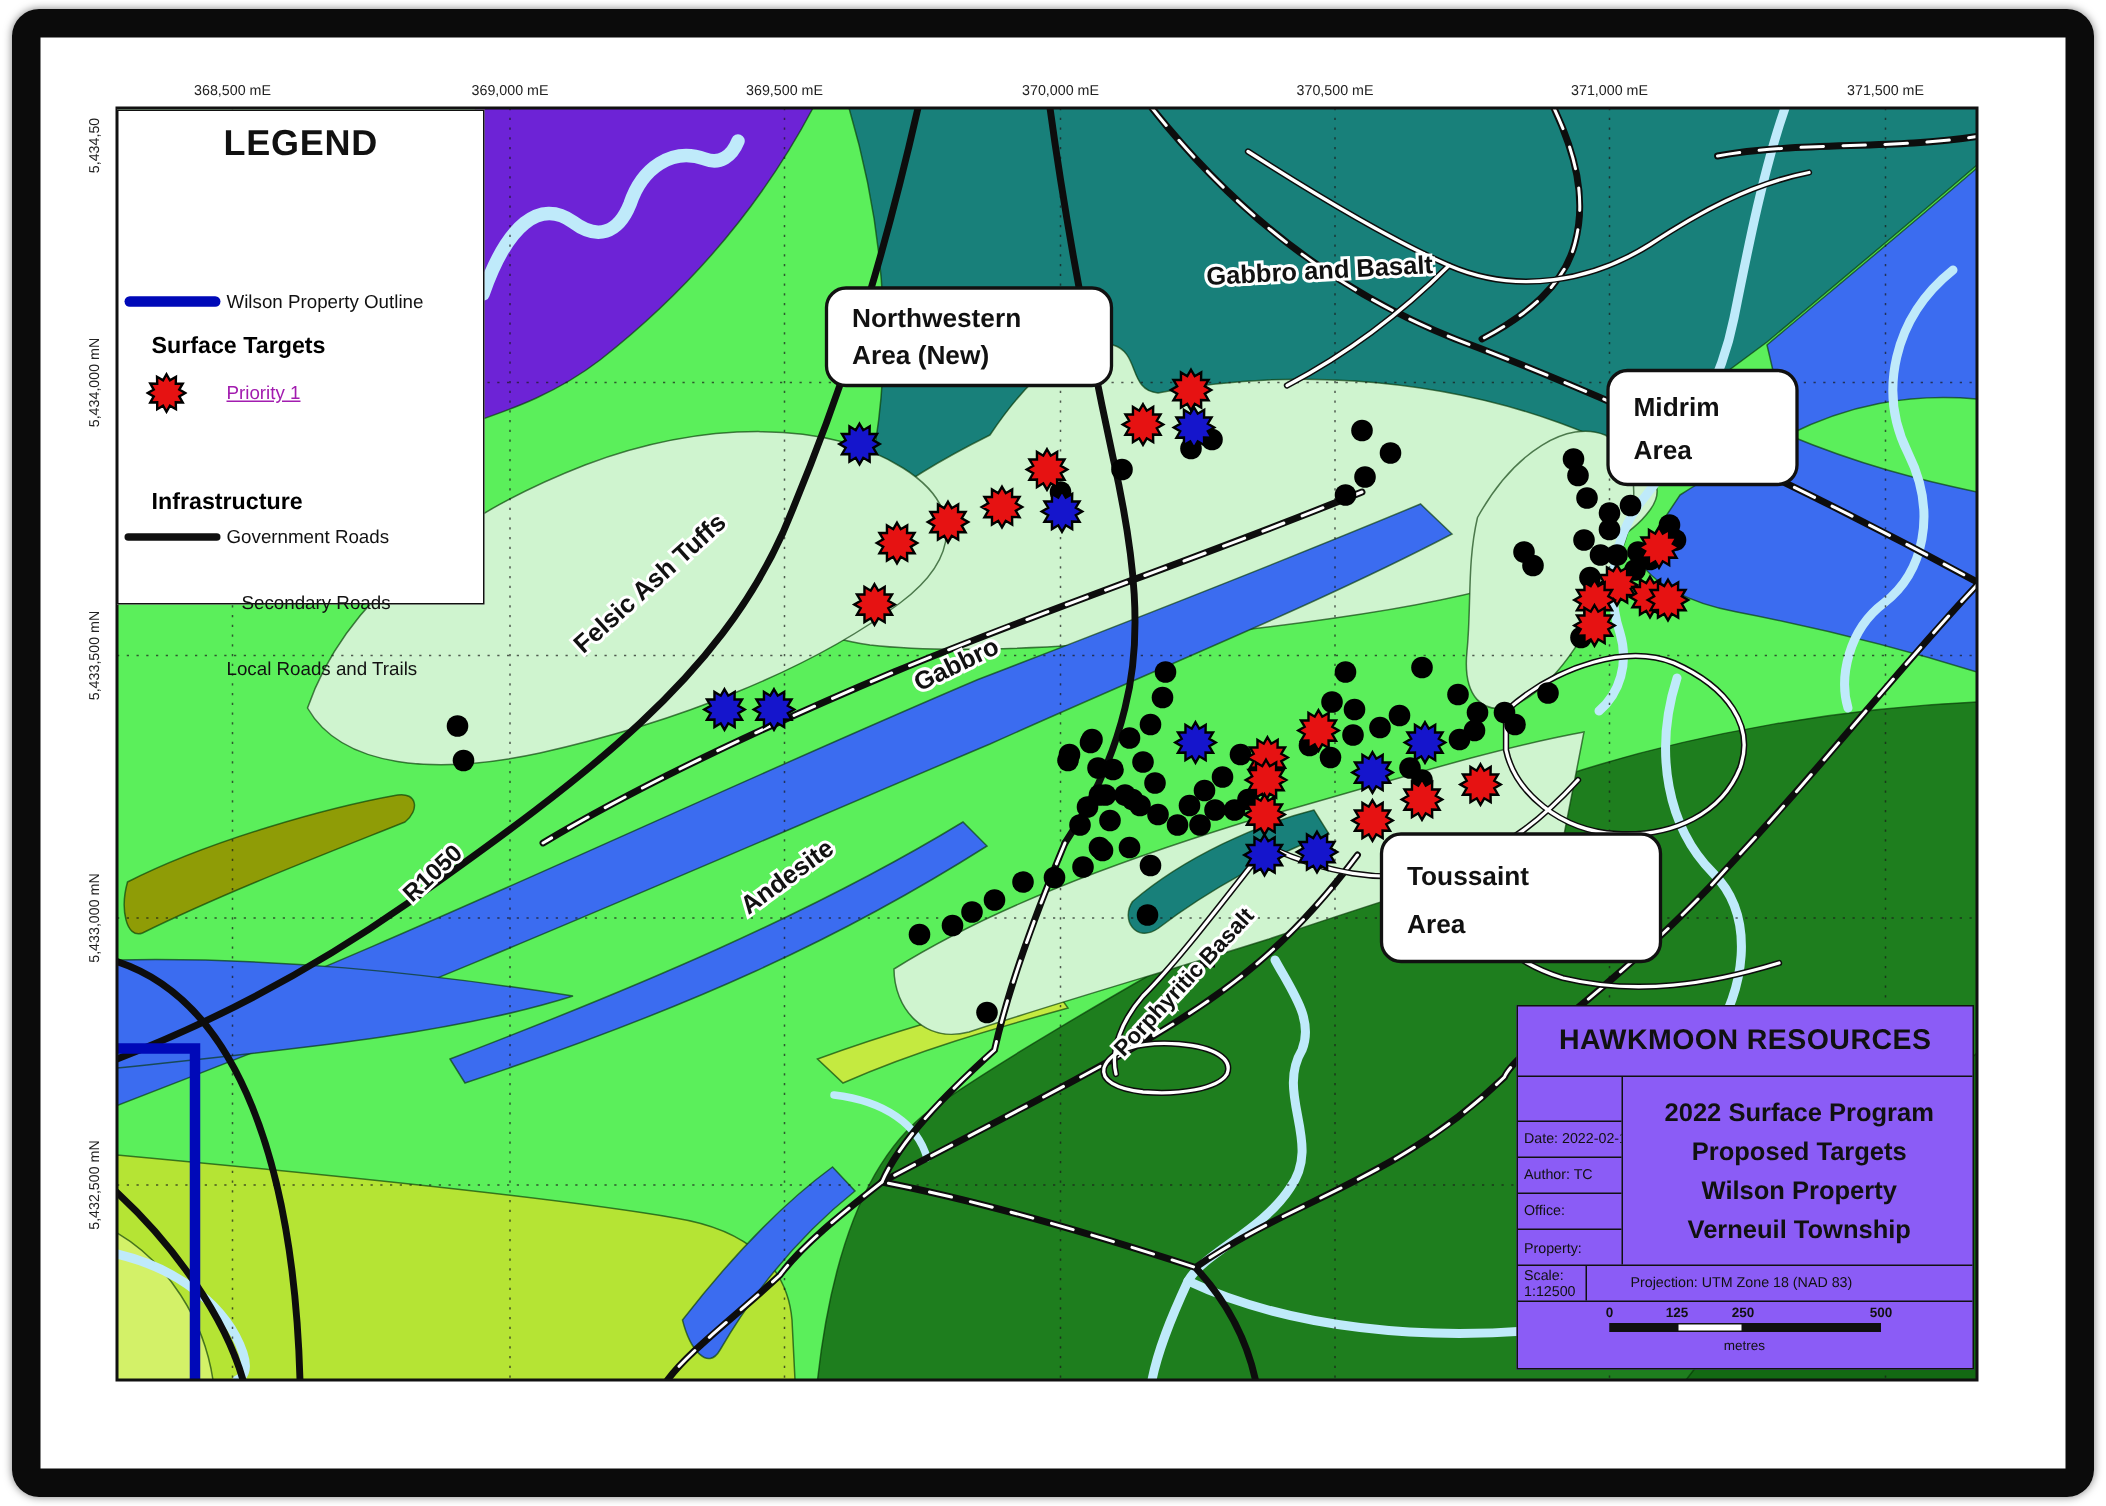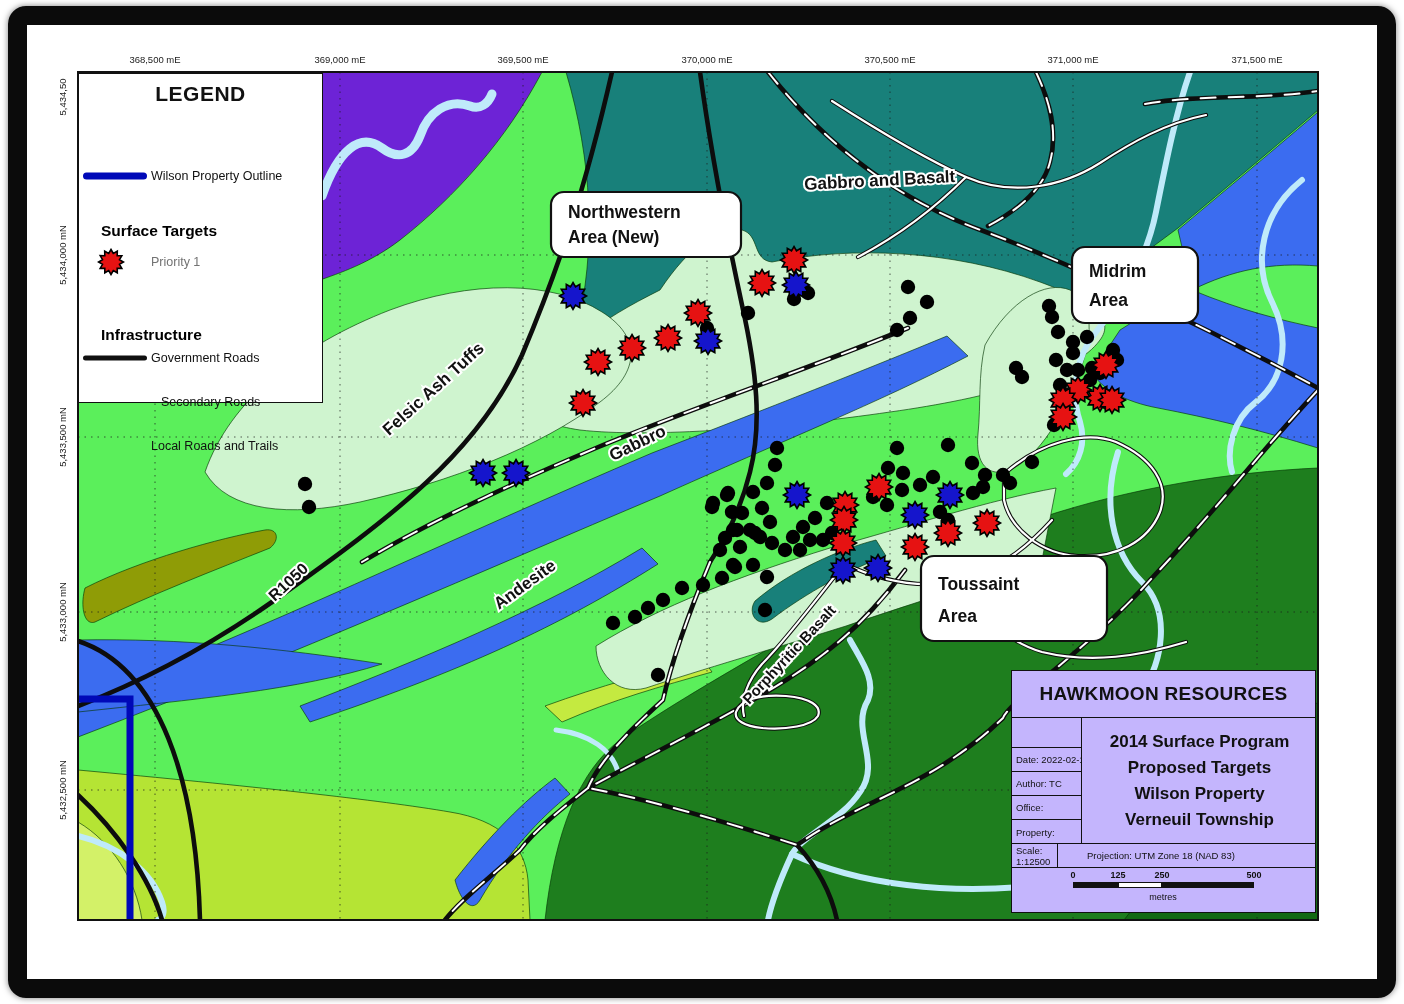--- a/index.html
+++ b/index.html
@@ -1,35 +1,35 @@
 <!DOCTYPE html>
 <html><head>
 <meta charset="utf-8">
 <style>
   html,body{margin:0;padding:0;background:#ffffff;font-family:"Liberation Sans",sans-serif;}
   .stage{position:relative;width:1404px;height:1004px;background:#ffffff;overflow:hidden;}
   .outer-border{position:absolute;left:8px;top:6px;right:8px;bottom:6px;border:19px solid #0b0b0b;border-radius:18px;box-shadow:0 0 6px rgba(0,0,0,.5);pointer-events:none;z-index:50;}
   svg.mapsvg{position:absolute;left:0;top:0;}
   
   .legend{position:absolute;left:78px;top:73px;width:245px;height:330px;background:#ffffff;border:1.6px solid #111;box-sizing:border-box;z-index:20;}
-  .legend .lg-title{text-align:center;font-size:21px;font-weight:bold;color:#111;margin-top:8px;letter-spacing:.5px;}
+  .legend .lg-title{text-align:center;font-size:24px;font-weight:bold;color:#111;margin-top:8px;letter-spacing:.5px;}
   .lg-row{position:absolute;left:0;width:100%;height:20px;}
   .lg-sw{position:absolute;left:4px;width:64px;top:50%;transform:translateY(-50%);}
   .lg-lab{position:absolute;left:72px;top:50%;transform:translateY(-50%);font-size:12.5px;color:#111;white-space:nowrap;}
   .lg-head{position:absolute;left:22px;font-size:15.5px;font-weight:bold;color:#000000;white-space:nowrap;}
   .sw-prop{height:7px;background:#0009b8;border-radius:4px;}
   .sw-gov{height:5px;background:#101010;border-radius:3px;}
   .sw-sec{height:6px;background:#101010;border-radius:3px;position:relative;}
   .sw-sec::after{content:"";position:absolute;left:3px;right:3px;top:2px;height:2px;background:repeating-linear-gradient(90deg,#fff 0 8px,rgba(0,0,0,0) 8px 16px);}
   .sw-loc{height:6px;background:#101010;border-radius:3px;position:relative;}
   .sw-loc::after{content:"";position:absolute;left:2px;right:2px;top:2px;height:2px;background:#fff;}
   .burst-icon{position:absolute;left:18px;top:50%;transform:translateY(-50%);}
-  .lg-lab2{position:absolute;left:72px;top:50%;transform:translateY(-50%);font-size:12.5px;color:#737373;}
+  .lg-lab2{position:absolute;left:72px;top:50%;transform:translateY(-50%);font-size:12.5px;color:#a21caf;text-decoration:underline;}
   
-  .tblock{position:absolute;left:1011px;top:670px;width:305px;height:243px;background:#c4b5fd;border:1.8px solid #111;box-sizing:border-box;z-index:20;font-size:9.5px;color:#111;}
+  .tblock{position:absolute;left:1011px;top:670px;width:305px;height:243px;background:#8b5cf6;border:1.8px solid #111;box-sizing:border-box;z-index:20;font-size:9.5px;color:#111;}
   .tb-head{position:absolute;left:0;top:0;width:100%;height:47px;border-bottom:1.4px solid #111;box-sizing:border-box;display:flex;align-items:center;justify-content:center;font-size:19px;font-weight:bold;letter-spacing:.3px;}
   .tb-mid{position:absolute;left:0;top:47px;width:100%;height:126px;box-sizing:border-box;border-bottom:1.4px solid #111;}
   .tb-leftcol{position:absolute;left:0;top:0;width:70px;height:100%;border-right:1.2px solid #111;box-sizing:border-box;}
   .tb-cell{position:absolute;left:0;width:100%;box-sizing:border-box;border-bottom:1px solid #111;padding:0 0 0 4px;display:flex;align-items:center;overflow:hidden;white-space:nowrap;}
   .tb-title{position:absolute;left:70px;top:0;width:235px;height:100%;display:flex;flex-direction:column;align-items:center;justify-content:center;gap:1px;}
   .tb-title div{font-size:17px;font-weight:bold;line-height:25px;}
   .tb-scale{position:absolute;left:0;top:173px;width:100%;height:24px;border-bottom:1.4px solid #111;box-sizing:border-box;}
   .tb-scale .sc1{position:absolute;left:0;top:0;width:46px;height:100%;border-right:1.2px solid #111;box-sizing:border-box;display:flex;align-items:center;padding-left:4px;}
   .tb-scale .sc2{position:absolute;left:70px;top:0;right:0;height:100%;display:flex;align-items:center;padding-left:5px;}
   .tb-bar{position:absolute;left:0;top:197px;width:100%;height:44px;}
@@ -302,21 +302,21 @@
         <text transform="translate(66,97) rotate(-90)" text-anchor="middle" font-size="9.5" fill="#222">5,434,50</text>
         <text transform="translate(66,255) rotate(-90)" text-anchor="middle" font-size="9.5" fill="#222">5,434,000 mN</text>
         <text transform="translate(66,437) rotate(-90)" text-anchor="middle" font-size="9.5" fill="#222">5,433,500 mN</text>
         <text transform="translate(66,612) rotate(-90)" text-anchor="middle" font-size="9.5" fill="#222">5,433,000 mN</text>
         <text transform="translate(66,790) rotate(-90)" text-anchor="middle" font-size="9.5" fill="#222">5,432,500 mN</text>
       </g>
   </svg>
 
   <div class="legend">
     <div class="lg-title">LEGEND</div>
-    <div class="lg-row" style="top:92px;">
+    <div class="lg-row" style="top:117px;">
       <span class="lg-sw sw-prop"></span>
       <span class="lg-lab">Wilson Property Outline</span>
     </div>
     <div class="lg-head" style="top:148px;">Surface Targets</div>
     <div class="lg-row" style="top:176px;height:24px;">
       <svg class="burst-icon" width="28" height="28">
           <path d="M14.0,1.5L16.3,5.5L20.3,3.2L20.2,7.8L24.8,7.8L22.5,11.7L26.5,14.0L22.5,16.3L24.8,20.3L20.2,20.2L20.3,24.8L16.3,22.5L14.0,26.5L11.7,22.5L7.8,24.8L7.8,20.2L3.2,20.3L5.5,16.3L1.5,14.0L5.5,11.7L3.2,7.7L7.8,7.8L7.7,3.2L11.7,5.5Z" fill="#e61212" stroke="#000" stroke-width="1.6"></path>
         </svg>
       <span class="lg-lab2">Priority 1</span>
     </div>
@@ -339,21 +339,21 @@
     <div class="tb-head">HAWKMOON RESOURCES</div>
     <div class="tb-mid">
       <div class="tb-leftcol">
         <div class="tb-cell" style="top:0;height:30px;"></div>
         <div class="tb-cell" style="top:30px;height:24px;">Date: 2022-02-18</div>
         <div class="tb-cell" style="top:54px;height:24px;">Author: TC</div>
         <div class="tb-cell" style="top:78px;height:24px;">Office:</div>
         <div class="tb-cell" style="top:102px;height:24px;border-bottom:none;">Property:</div>
       </div>
       <div class="tb-title">
-        <div>2014 Surface Program</div>
+        <div>2022 Surface Program</div>
         <div>Proposed Targets</div>
         <div>Wilson Property</div>
         <div>Verneuil Township</div>
       </div>
     </div>
     <div class="tb-scale">
       <div class="sc1">Scale: 1:12500</div>
       <div class="sc2">Projection: UTM Zone 18 (NAD 83)</div>
     </div>
     <div class="tb-bar">

